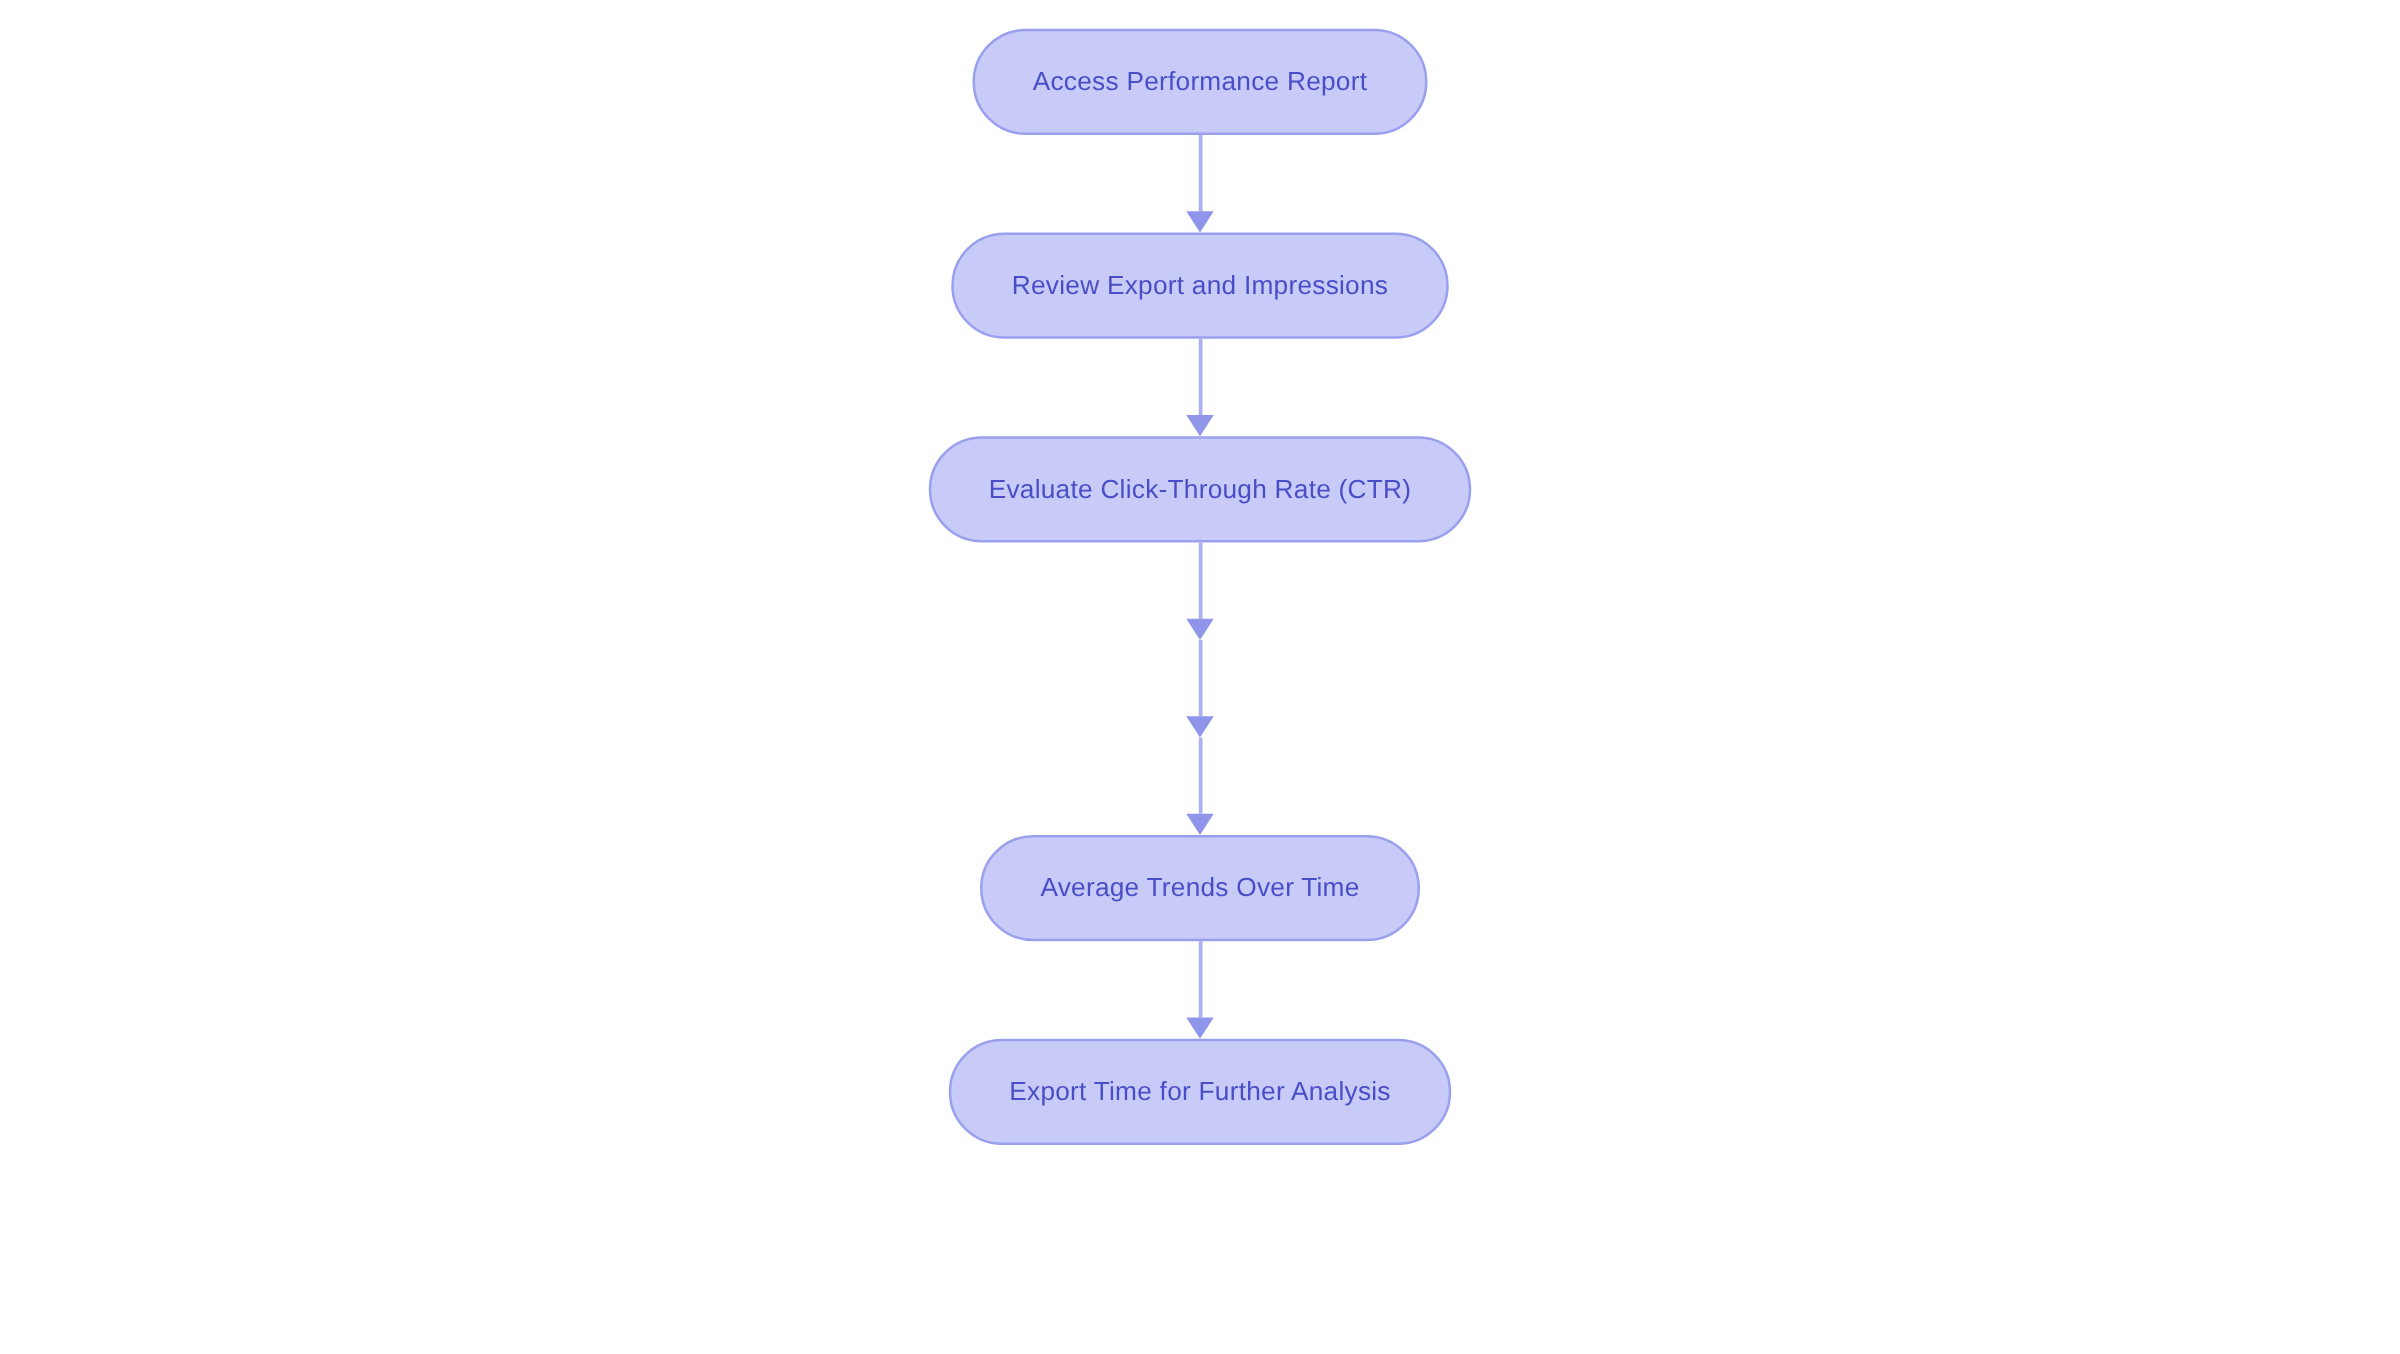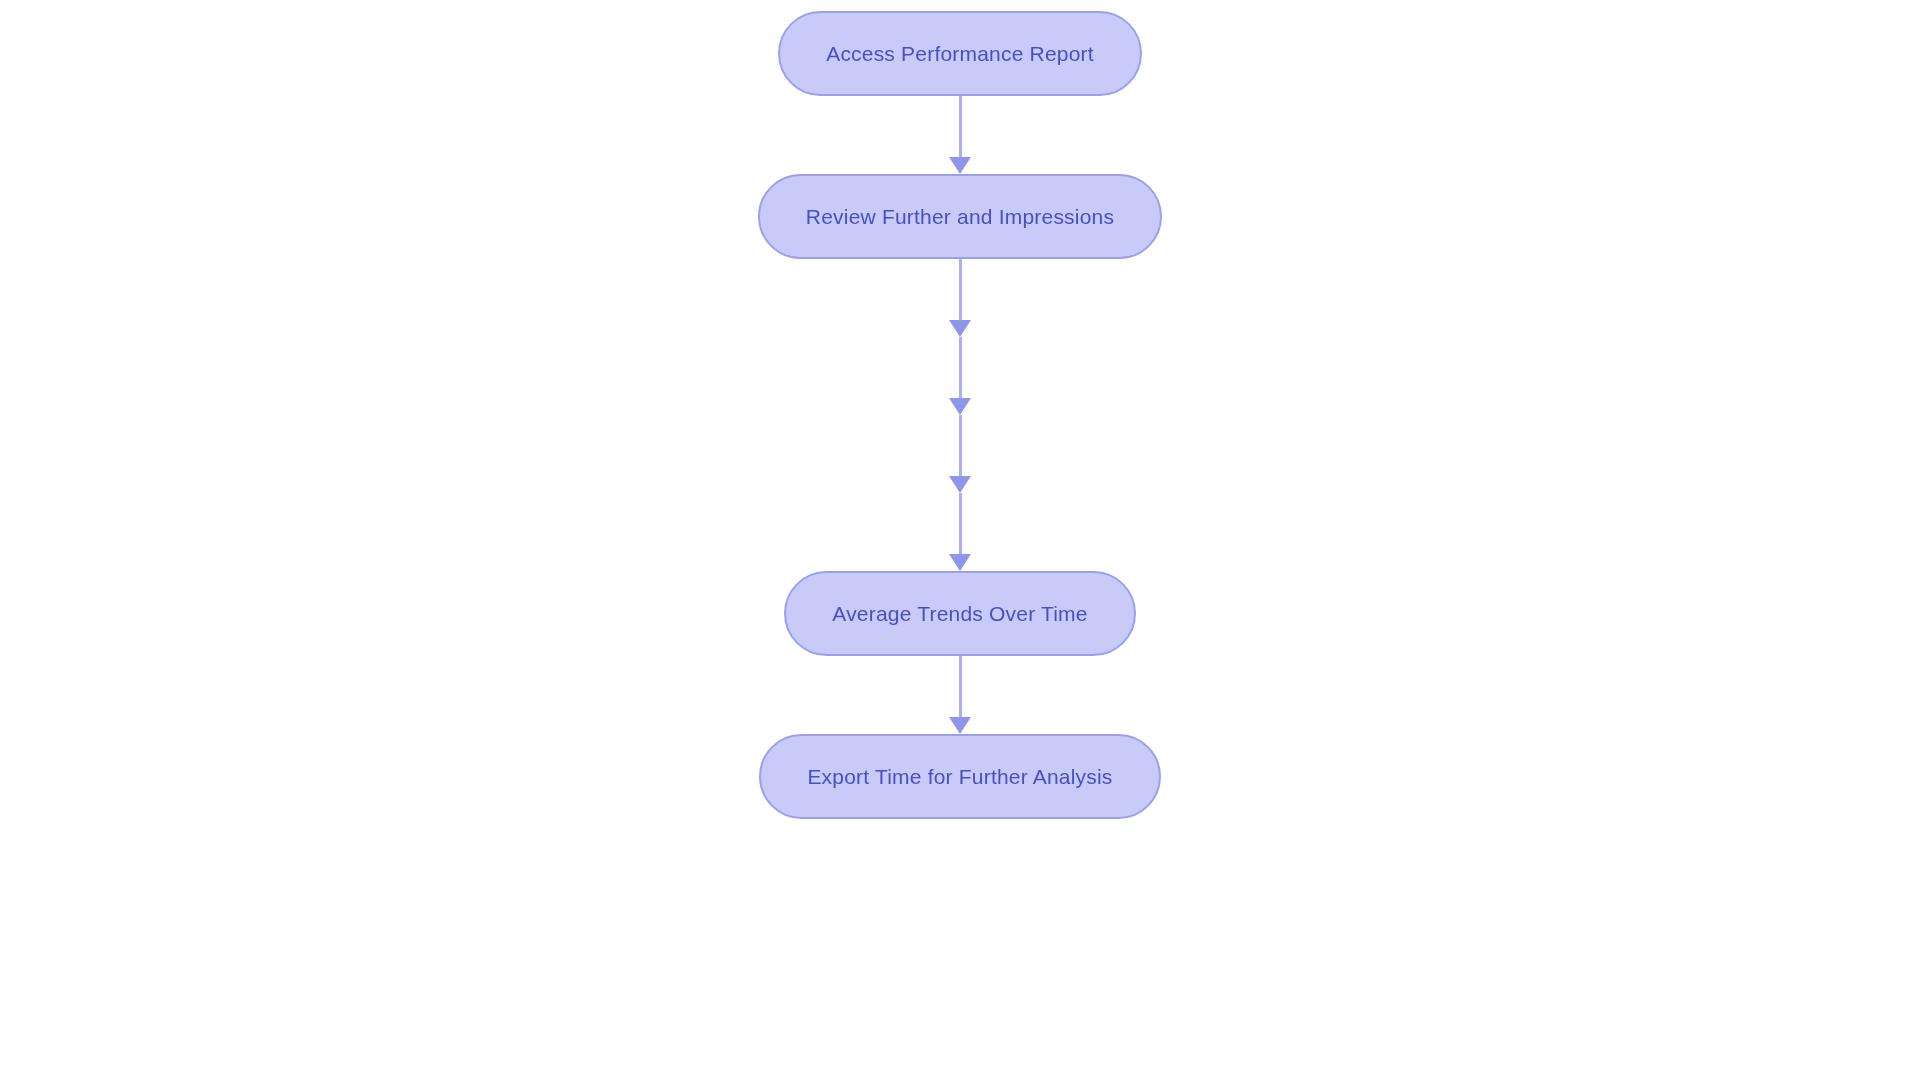--- a/index.html
+++ b/index.html
@@ -17,21 +17,21 @@
     overflow:hidden;
     font-family:"Liberation Sans","DejaVu Sans",sans-serif;
   }
   .flowchart{
     position:absolute;
     left:0;top:0;
     width:1920px;height:802px;
     display:flex;
     flex-direction:column;
     align-items:center;
-    padding-top:11px;
+    padding-top:23px;
   }
   .node{
     min-height:85px;
     padding:0 46px;
     border-radius:48px;
     background:var(--node-fill);
     border:2px solid var(--node-border);
     display:flex;
     align-items:center;
     justify-content:center;
@@ -72,28 +72,31 @@
   <div class="node">
     <span class="node-label">Access Performance Report</span>
   </div>
 
   <div class="arrow">
     <div class="arrow-line"></div>
     <div class="arrow-head"></div>
   </div>
 
   <div class="node">
-    <span class="node-label">Review Further and Impressions</span>
+    <span class="node-label">Review Export and Impressions</span>
   </div>
 
   <div class="arrow">
     <div class="arrow-line"></div>
     <div class="arrow-head"></div>
   </div>
 
+  <div class="node">
+    <span class="node-label">Evaluate Click-Through Rate (CTR)</span>
+  </div>
 
   <div class="arrow">
     <div class="arrow-line"></div>
     <div class="arrow-head"></div>
   </div>
 
 
   <div class="arrow">
     <div class="arrow-line"></div>
     <div class="arrow-head"></div>

